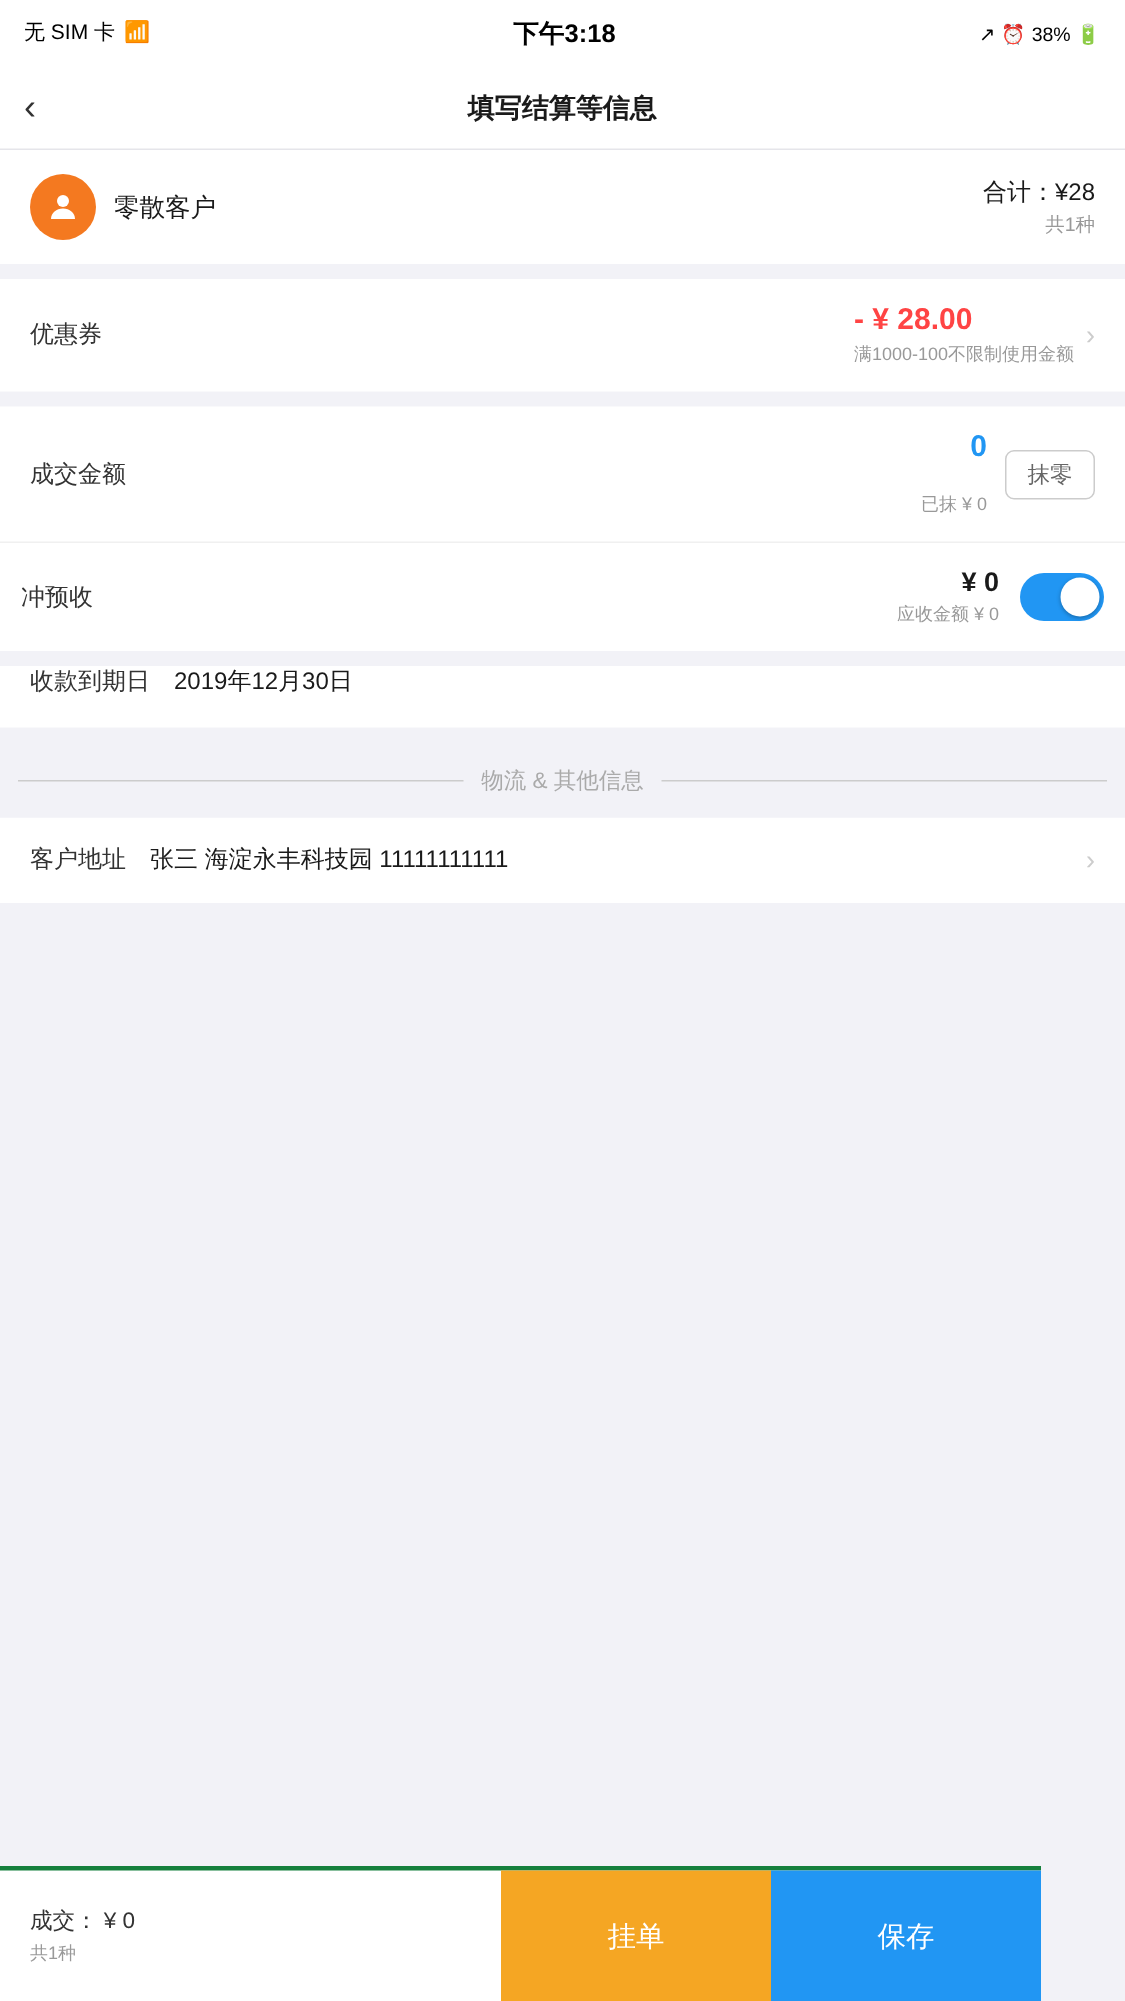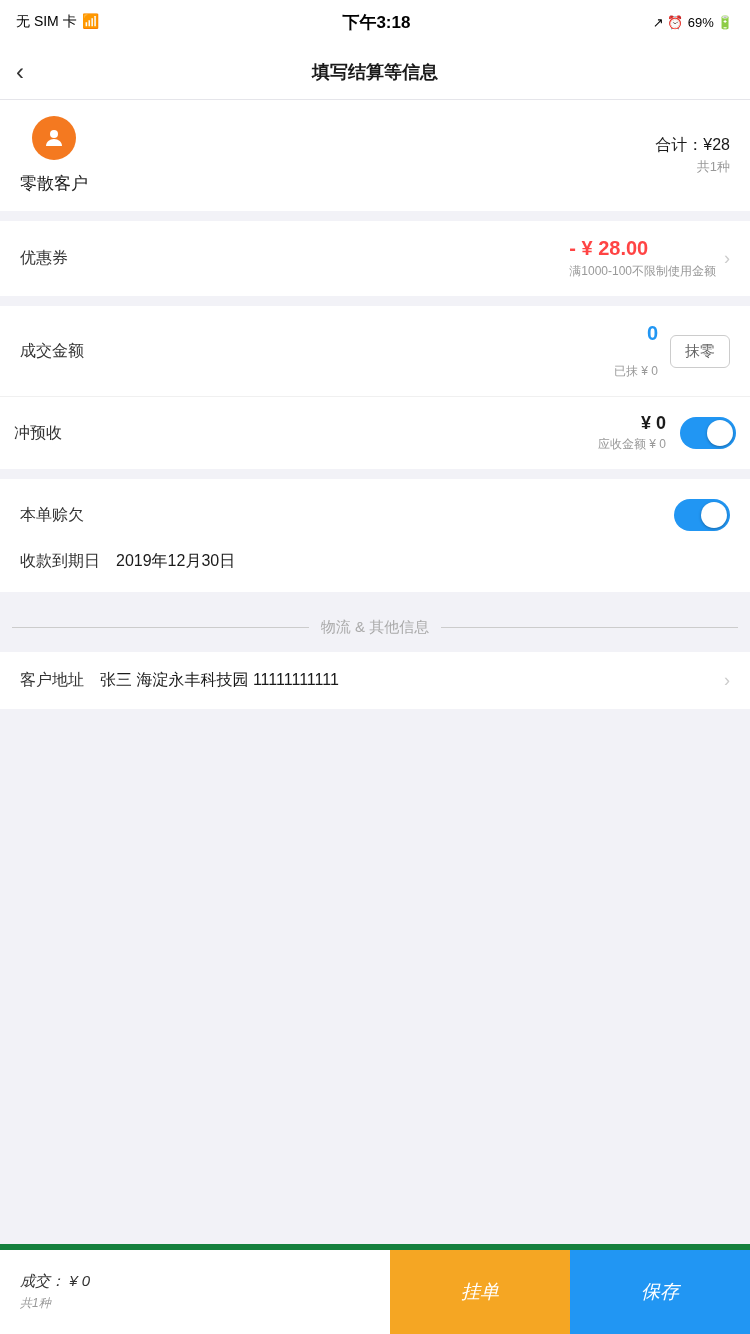--- a/index.html
+++ b/index.html
@@ -58,21 +58,21 @@
 
     
     .customer-row {
       background: #fff;
       display: flex;
       align-items: center;
       justify-content: space-between;
       padding: 16px 20px;
       margin-bottom: 10px;
     }
-    .customer-left { display: flex; align-items: center; gap: 12px; flex-direction: column; }
+    .customer-left { display: flex; align-items: center; gap: 12px; }
     .customer-avatar {
       width: 44px;
       height: 44px;
       border-radius: 22px;
       background: #f47920;
       display: flex; align-items: center; justify-content: center;
     }
     .customer-avatar svg { width: 24px; height: 24px; }
     .customer-name { font-size: 17px; font-weight: 500; color: #1a1a1a; }
     .customer-right { text-align: right; }
@@ -206,27 +206,26 @@
     }
     .address-label { font-size: 16px; color: #333; flex-shrink: 0; margin-right: 16px; }
     .address-value { font-size: 16px; color: #1a1a1a; flex: 1; }
     .address-chevron { color: #ccc; font-size: 18px; }
 
     
     .bottom-bar {
       position: fixed;
       bottom: 0;
       left: 0;
-      width: 750px;
+      width: 694px;
       height: 90px;
       background: #fff;
       display: flex;
       align-items: center;
-      border-top: 6px solid #15803d;
-      font-style: italic;
+      border-top: 3px solid #15803d;
     }
     .bottom-summary {
       flex: 1;
       padding: 0 20px;
     }
     .bottom-summary-top { font-size: 15px; color: #333; }
     .bottom-summary-bottom { font-size: 12px; color: #999; margin-top: 4px; }
     .bottom-btn {
       height: 100%;
       width: 180px;
@@ -246,21 +245,21 @@
 
 <div class="status-bar">
   <div class="status-left">
     <span>无 SIM 卡</span>
     <span>📶</span>
   </div>
   <div class="status-center">下午3:18</div>
   <div class="status-right">
     <span>↗</span>
     <span>⏰</span>
-    <span>69%</span>
+    <span>38%</span>
     <span>🔋</span>
   </div>
 </div>
 
 <div class="nav-bar">
   <div class="nav-back">‹</div>
   <div class="nav-title">填写结算等信息</div>
 </div>
 
 <div class="content">
@@ -312,26 +311,20 @@
           <div class="prepay-sub">应收金额 ¥ 0</div>
         </div>
         <div class="toggle">
           <div class="toggle-knob"></div>
         </div>
       </div>
     </div>
   </div>
 
   <div class="debt-section">
-    <div class="debt-row">
-      <span class="debt-label">本单赊欠</span>
-      <div class="toggle">
-        <div class="toggle-knob"></div>
-      </div>
-    </div>
     <div class="debt-date-row">
       <span class="debt-date-label">收款到期日</span>
       <span class="debt-date-value">2019年12月30日</span>
     </div>
   </div>
 
   <div class="logistics-header">
     <span class="logistics-title">物流 &amp; 其他信息</span>
   </div>
 

